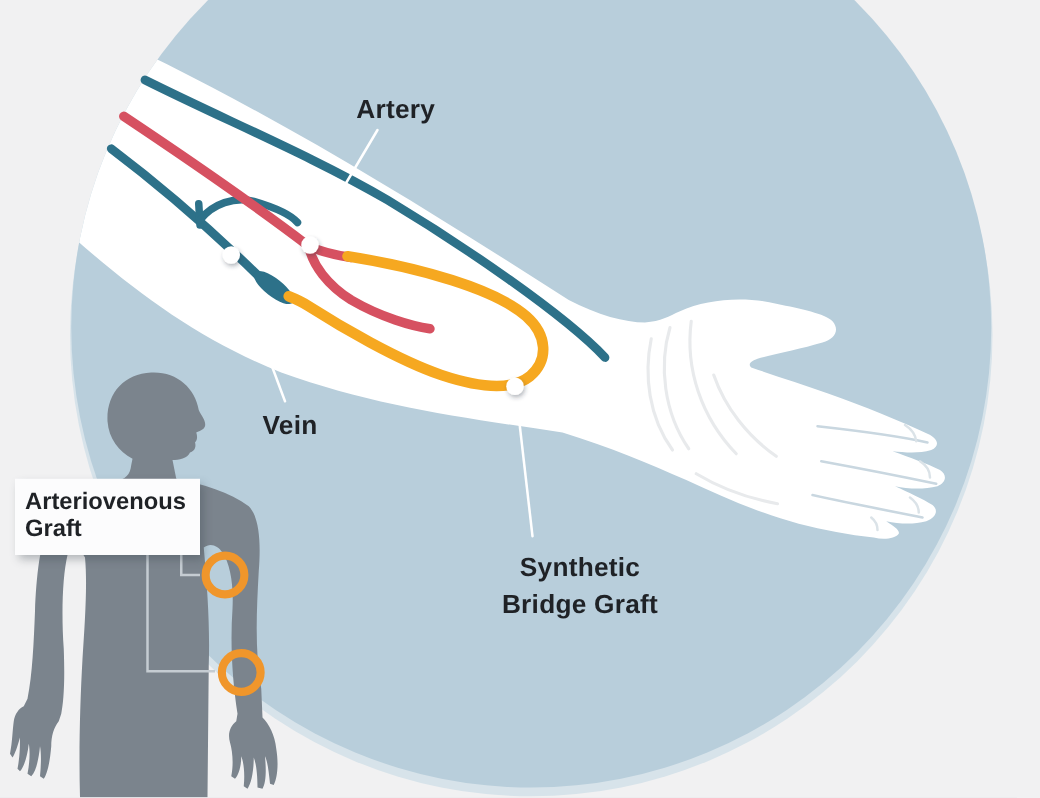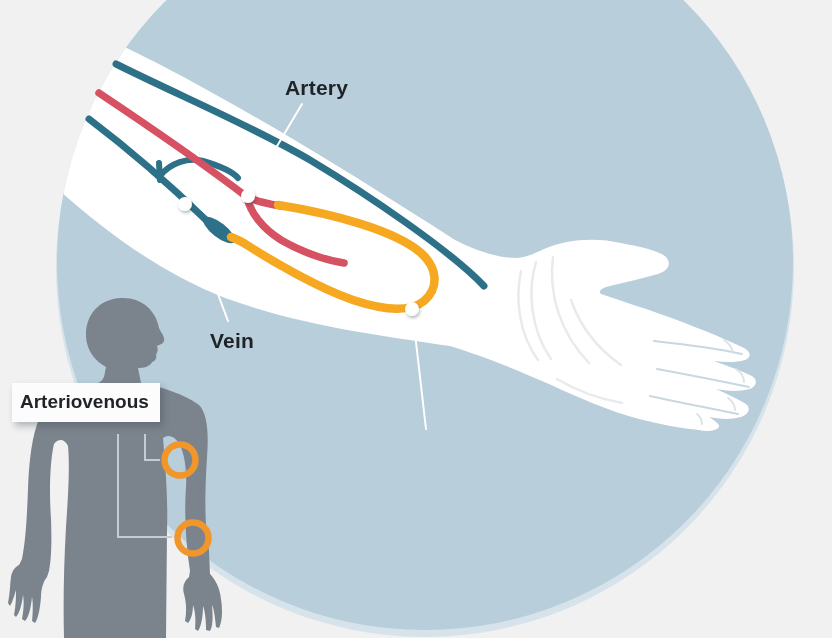--- a/index.html
+++ b/index.html
@@ -184,18 +184,23 @@
     </g>
 
     <circle cx="180" cy="460" r="15.5" fill="none" stroke-width="6.5" stroke="#f0962b"></circle>
     <circle cx="193" cy="538" r="15.5" fill="none" stroke-width="6.5" stroke="#f0962b"></circle>
   </svg>
 
   <div class="lbl lbl-artery">Artery</div>
 
   <div class="lbl lbl-vein">Vein</div>
 
+  <div class="lbl lbl-bridge">
+    <span>Synthetic</span>
+    <span>Bridge Graft</span>
+  </div>
 
   <div class="av-box">
     <span>Arteriovenous</span>
+    <span>Graft</span>
   </div>
 
 </div>
 
 </body></html>

